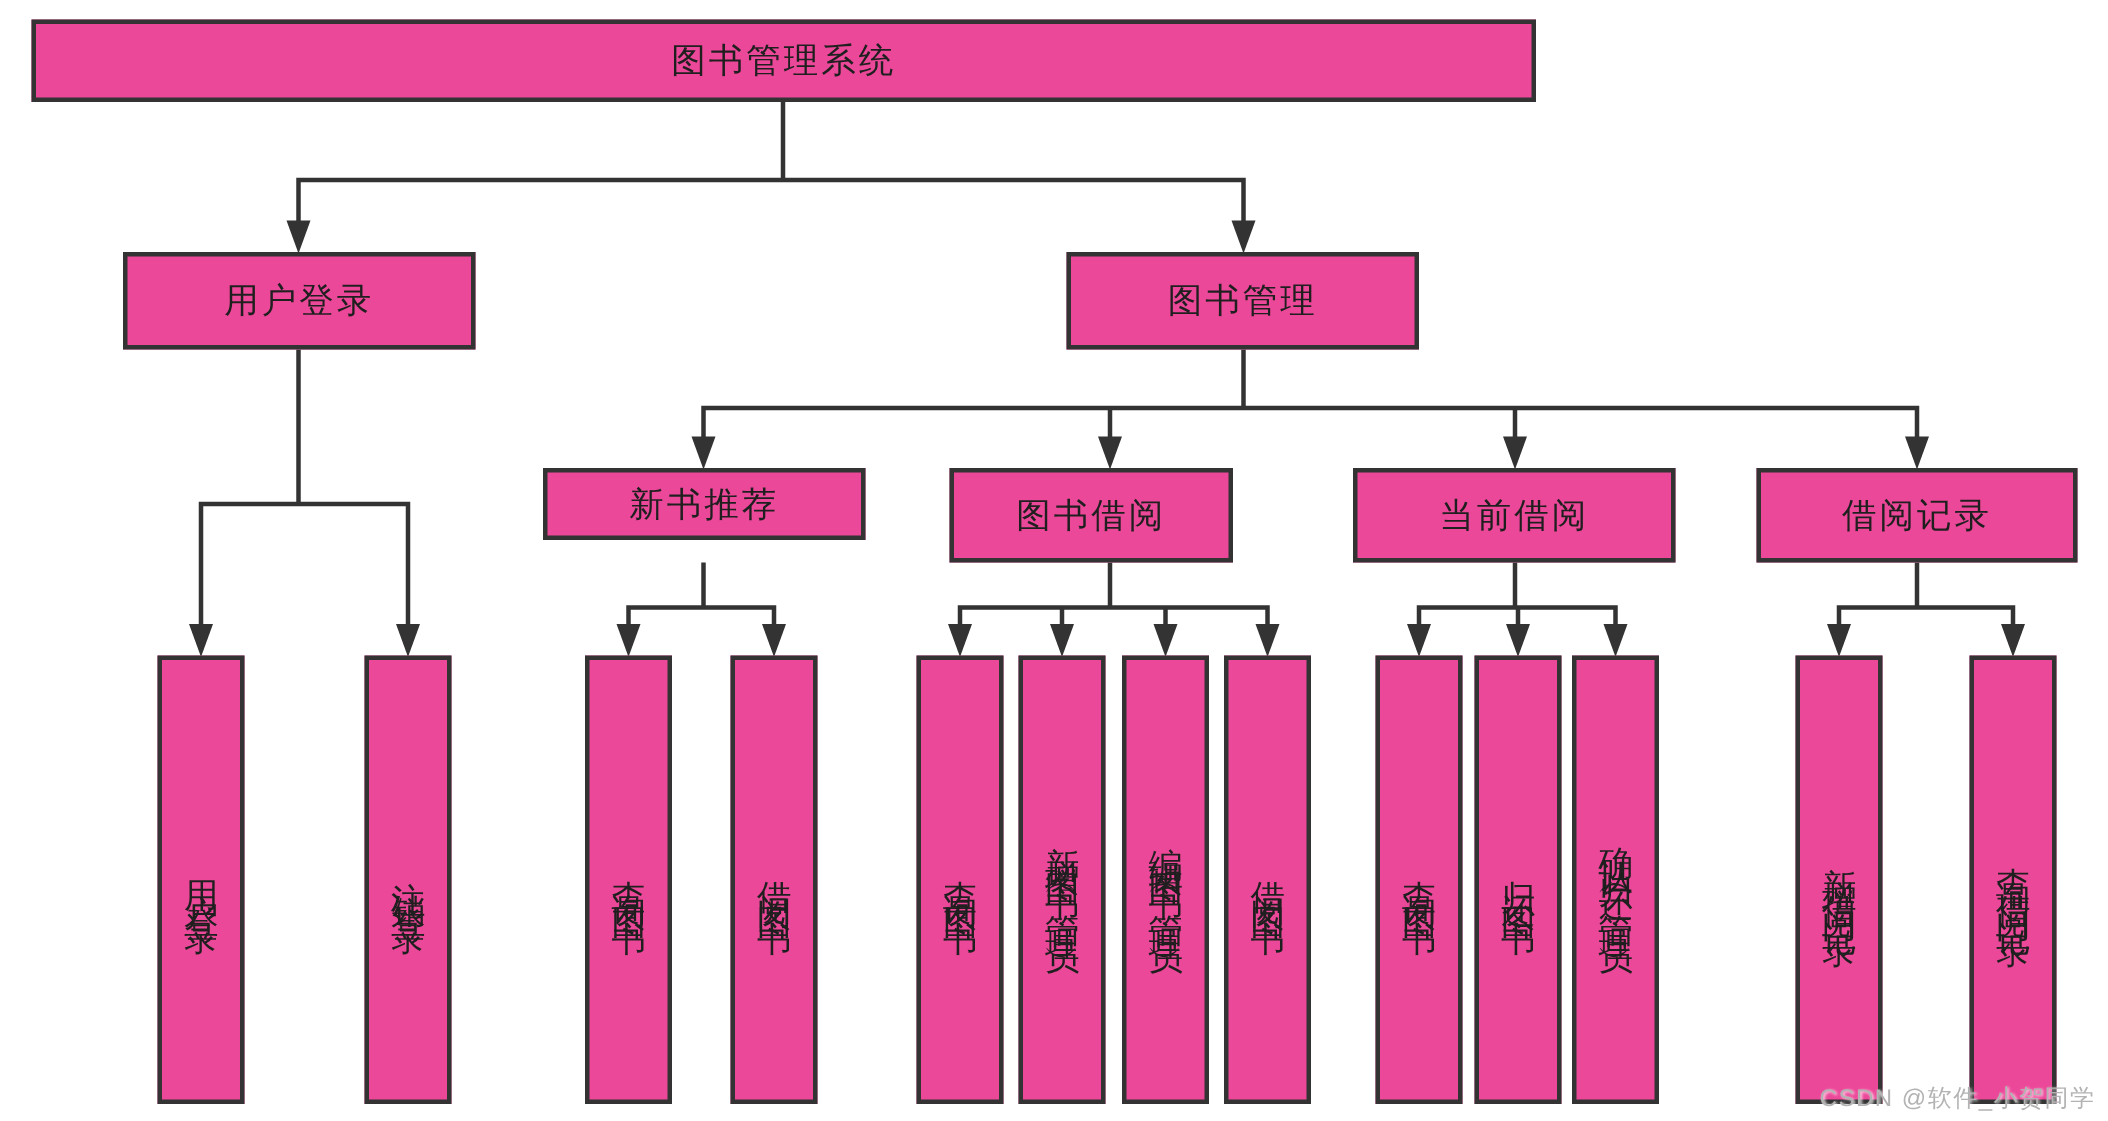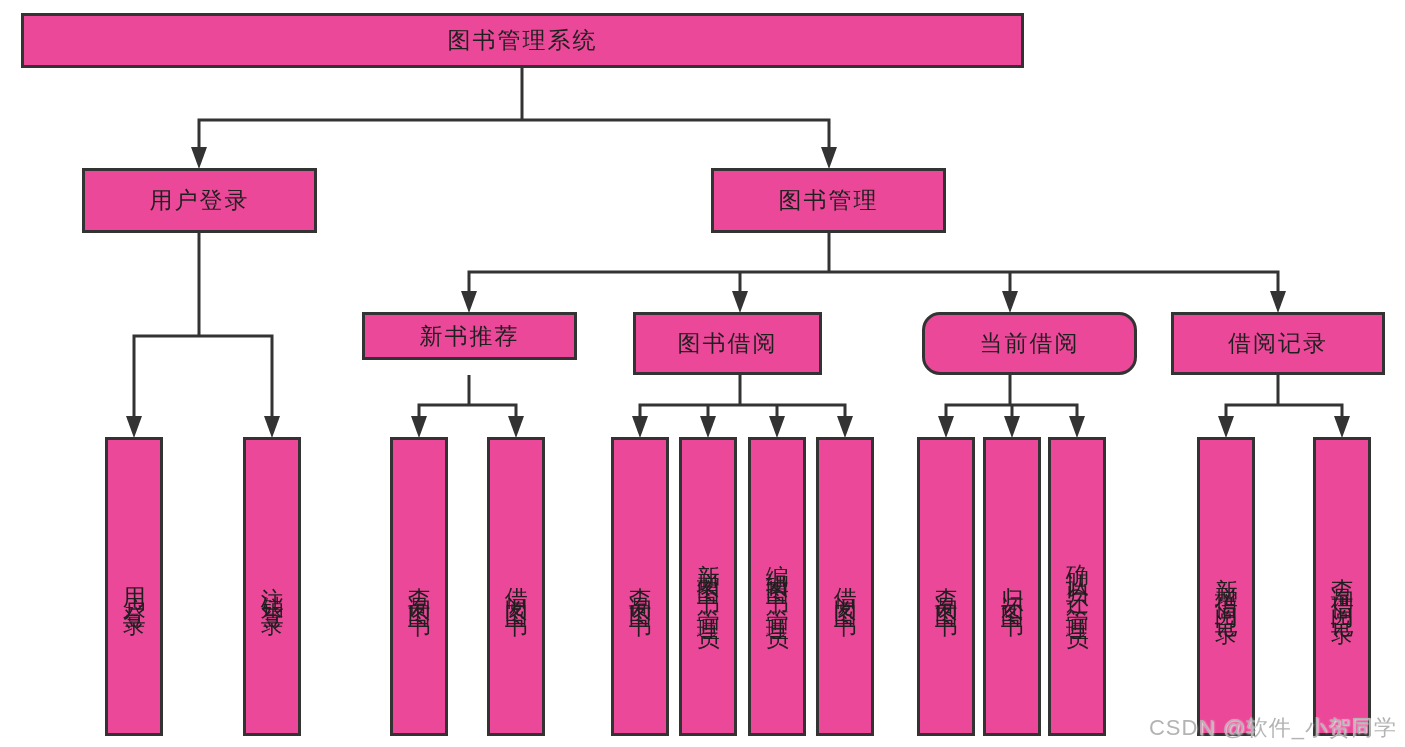--- a/index.html
+++ b/index.html
@@ -46,42 +46,42 @@
     white-space: nowrap;
   }
   
   .n-root  { left: 21px;  top: 13px;  width: 1003px; height: 55px; }
   
   .n-l2a   { left: 82px;  top: 168px; width: 235px;  height: 65px; }
   .n-l2b   { left: 711px; top: 168px; width: 235px;  height: 65px; }
   
   .n-l3a   { left: 362px;  top: 312px; width: 215px; height: 48px; }
   .n-l3b   { left: 633px;  top: 312px; width: 189px; height: 63px; }
-  .n-l3c   { left: 922px;  top: 312px; width: 215px; height: 63px; border-radius: 18px; }
+  .n-l3c   { left: 902px;  top: 312px; width: 215px; height: 63px; }
   .n-l3d   { left: 1171px; top: 312px; width: 214px; height: 63px; }
   
   .leaf    { top: 437px; width: 58px; height: 299px; }
   .n-f0  { left: 105px;  }
   .n-f1  { left: 243px;  }
   .n-f2  { left: 390px;  }
   .n-f3  { left: 487px;  }
   .n-f4  { left: 611px;  }
   .n-f5  { left: 679px;  }
   .n-f6  { left: 748px;  }
   .n-f7  { left: 816px;  }
   .n-f8  { left: 917px;  }
   .n-f9  { left: 983px;  }
   .n-f10 { left: 1048px; }
   .n-f11 { left: 1197px; }
   .n-f12 { left: 1313px; }
   #watermark {
     position: absolute;
     right: 8px;
     bottom: 4px;
-    font-size: 22px;
+    font-size: 16px;
     letter-spacing: 1px;
     color: #b3b3b3;
     text-shadow: 1px 1px 2px rgba(255,255,255,0.95);
     z-index: 10;
     pointer-events: none;
     white-space: nowrap;
   }
 </style>
 </head>
 <body>

